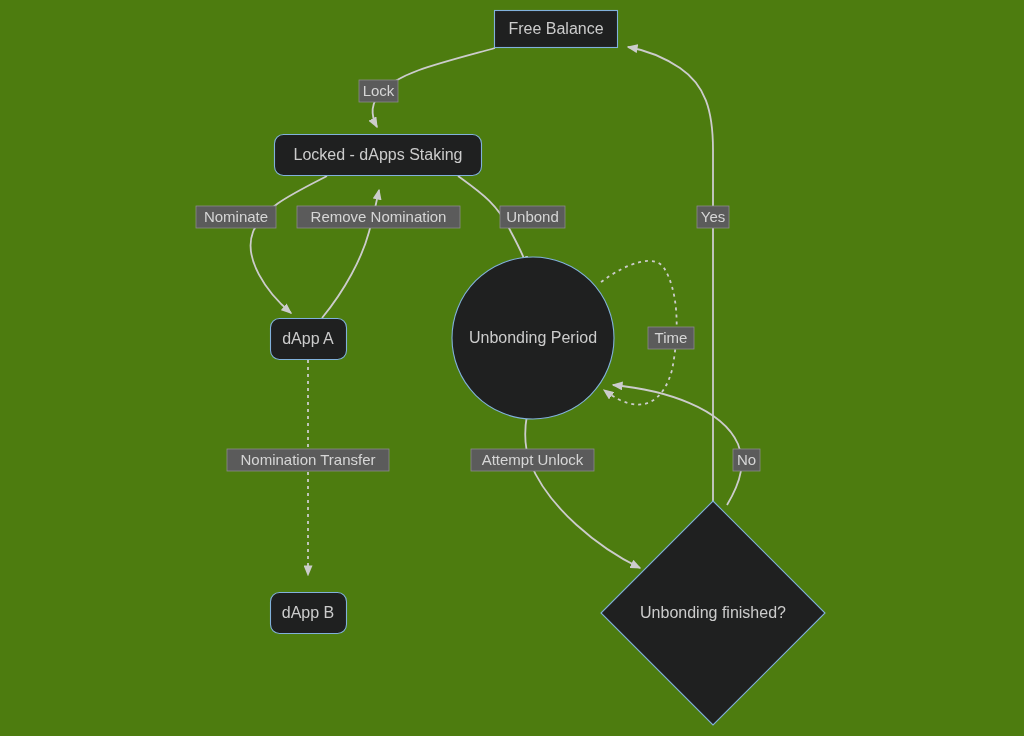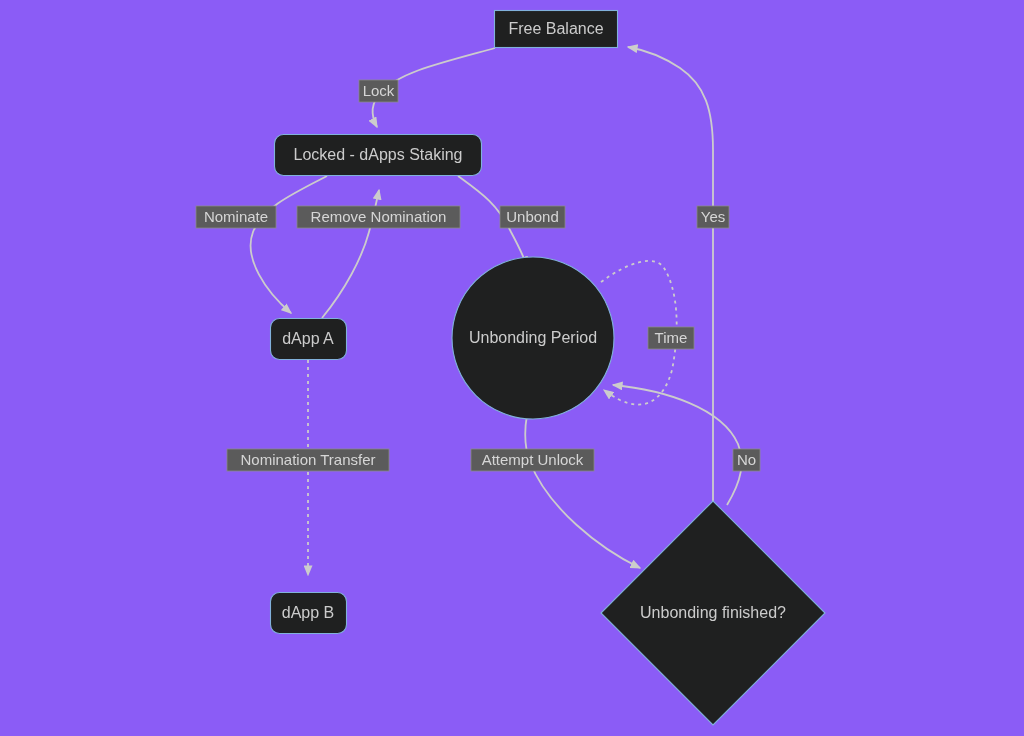--- a/index.html
+++ b/index.html
@@ -10,21 +10,21 @@
   body {
     width: 1024px;
     height: 736px;
     overflow: hidden;
     font-family: "Liberation Sans", sans-serif;
   }
   #diagram-root {
     position: relative;
     width: 1024px;
     height: 736px;
-    background: #8b5cf6;
+    background: #4d7c0f;
   }
   svg#flowchart {
     position: absolute;
     top: 0;
     left: 0;
     width: 1024px;
     height: 736px;
     display: block;
   }
   .node-shape {

